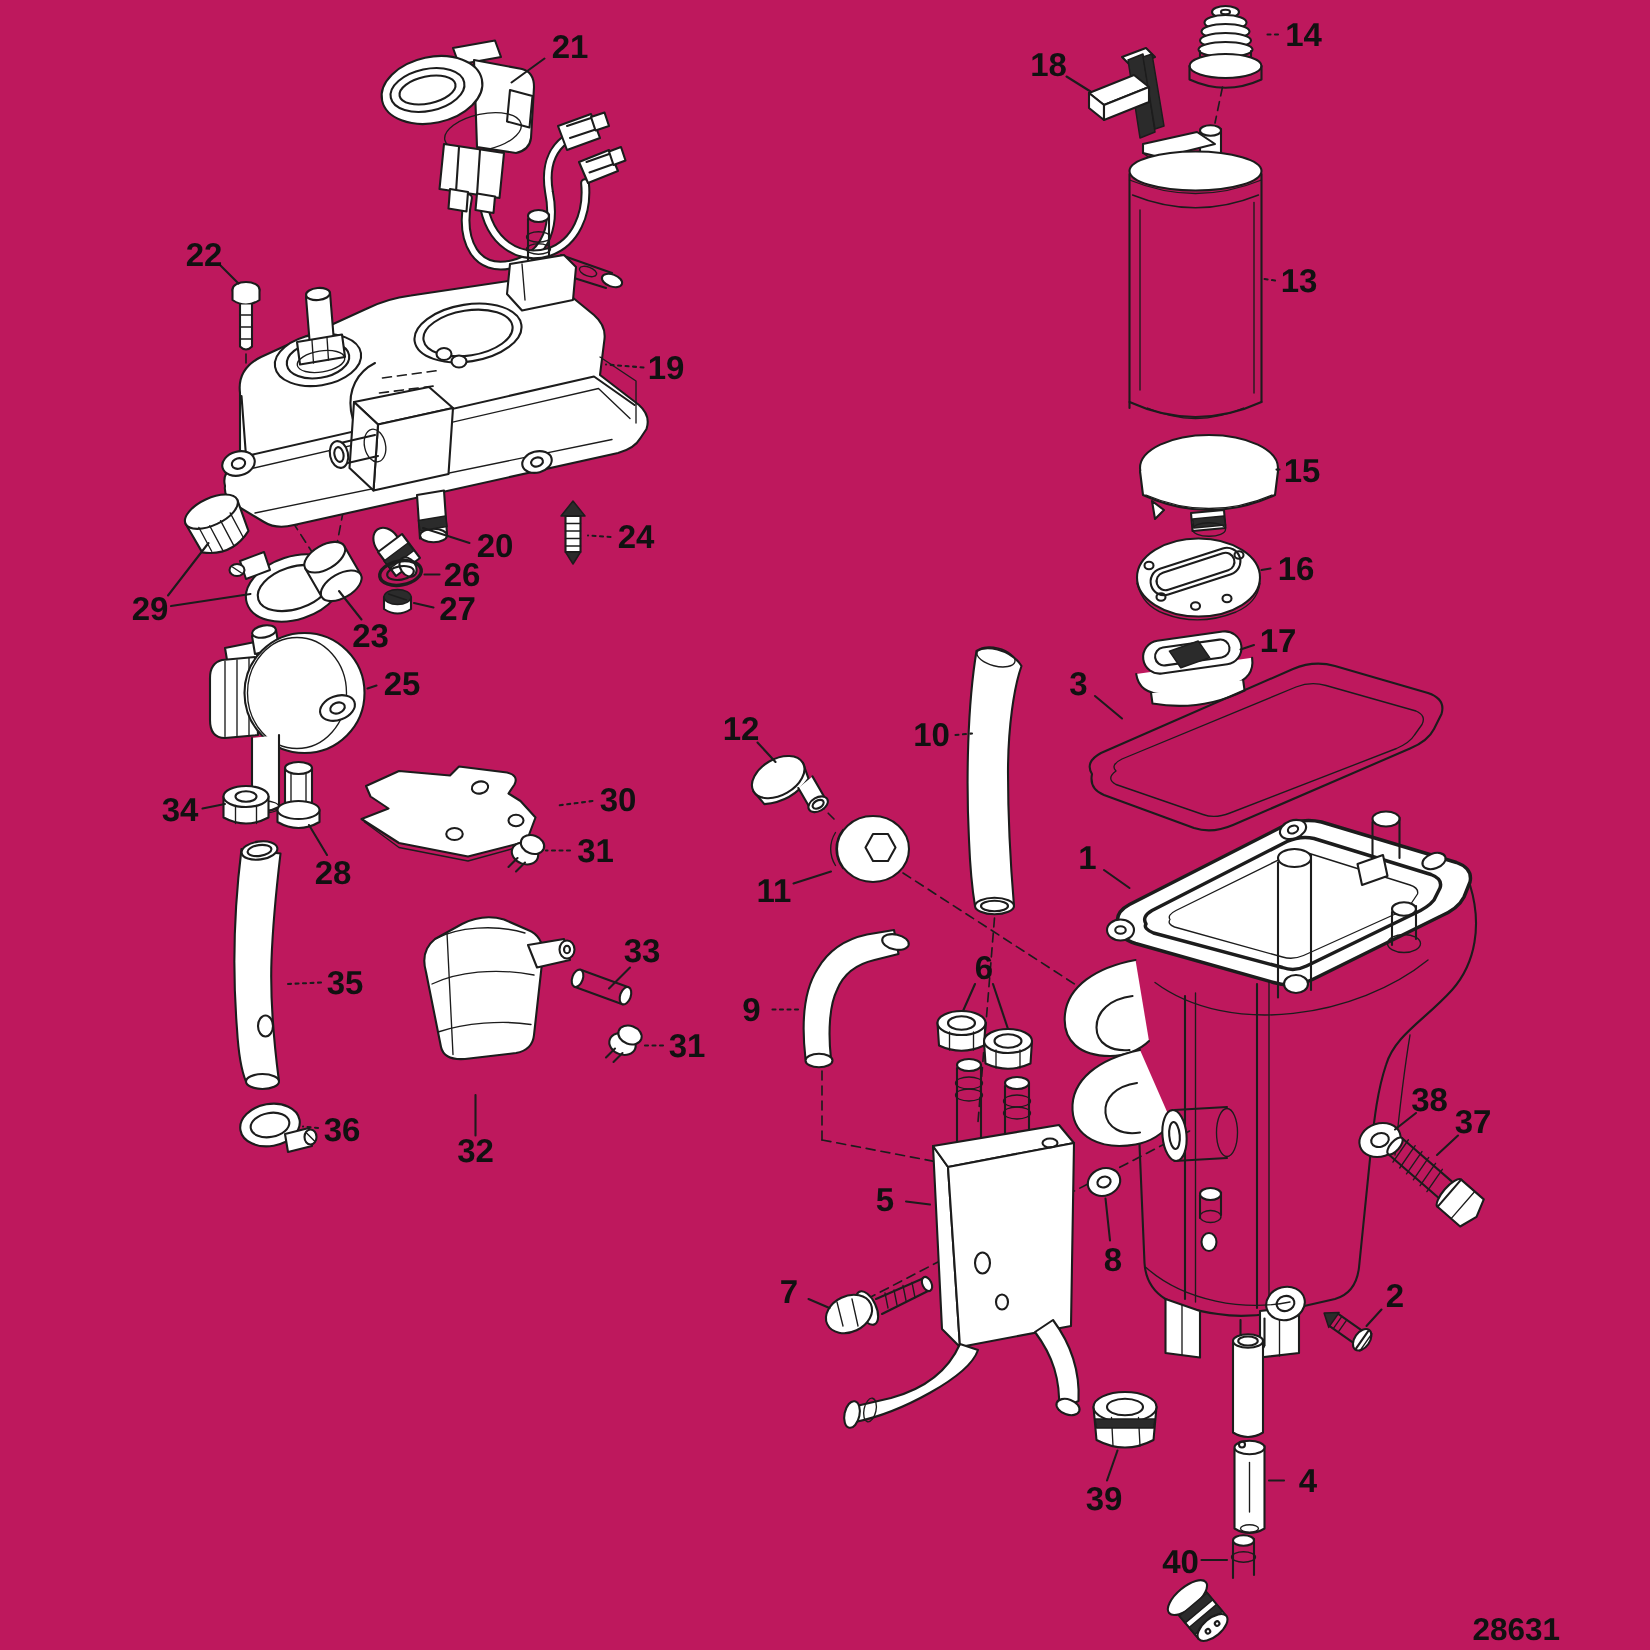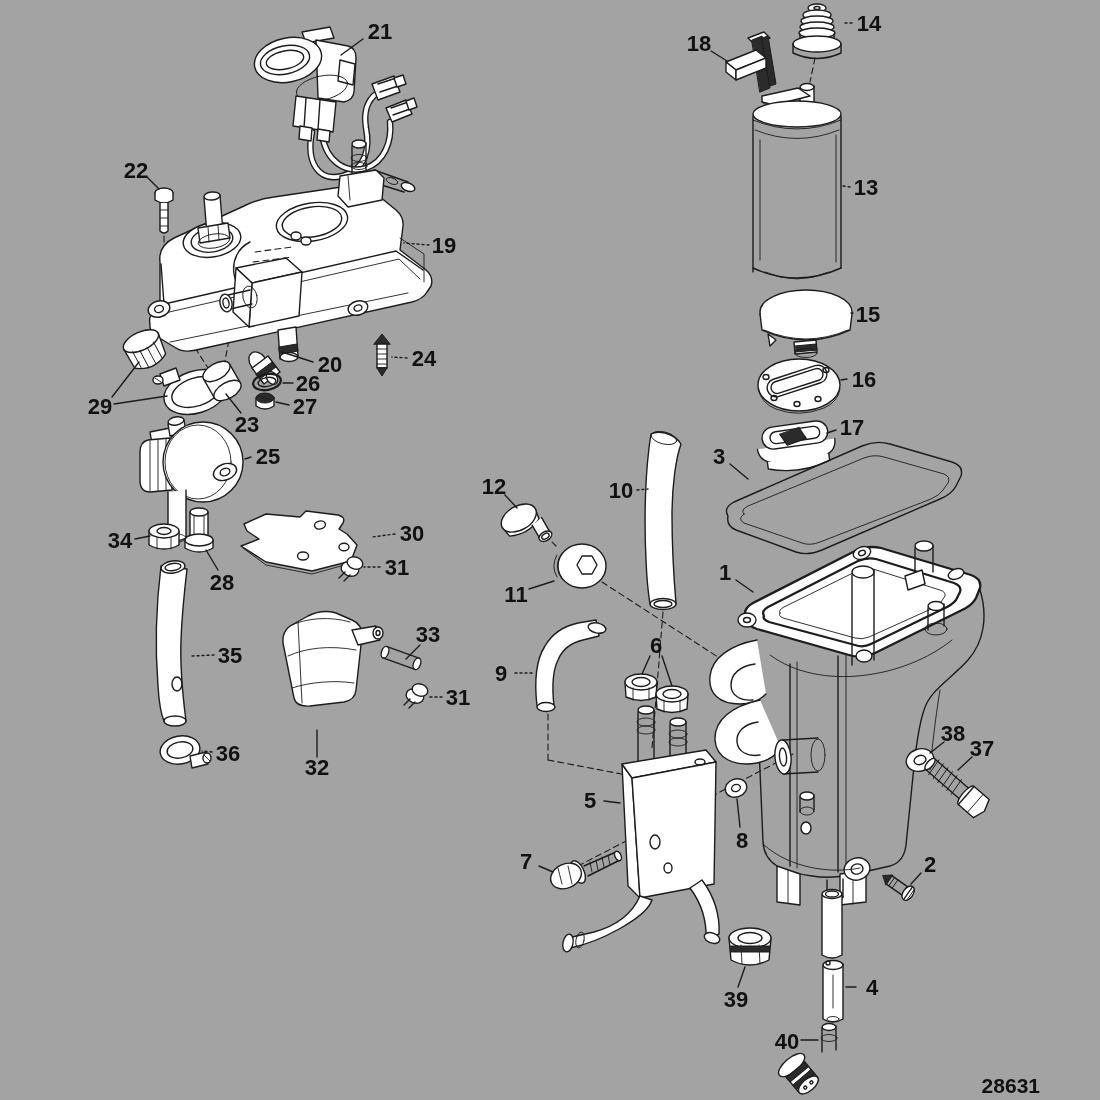--- a/index.html
+++ b/index.html
@@ -1,16 +1,16 @@
 <!DOCTYPE html>
 <html><head>
 <meta charset="utf-8">
 <style>
   html,body{margin:0;padding:0;background:#fff;}
-  #page{position:relative;width:1100px;height:1100px;background:#a3a3a3;overflow:hidden;
+  #page{position:relative;width:1100px;height:1100px;background:#be185d;overflow:hidden;
         font-family:"Liberation Sans",sans-serif;}
   svg{position:absolute;left:0;top:0;}
   
   #art path,#art ellipse,#art line,#art polyline,#art polygon,#art rect,#art circle{
     fill:none;stroke:#1c1c1c;stroke-width:1.4;stroke-linejoin:round;stroke-linecap:round;}
   #art .w{fill:#ffffff;}
   #art .d{fill:#2b2b2b;stroke:#1c1c1c;stroke-width:1;}
   #art .thin{stroke-width:0.9;}
   #art .thick{stroke-width:2.3;}
   #art .wo{stroke-width:6.5;}

